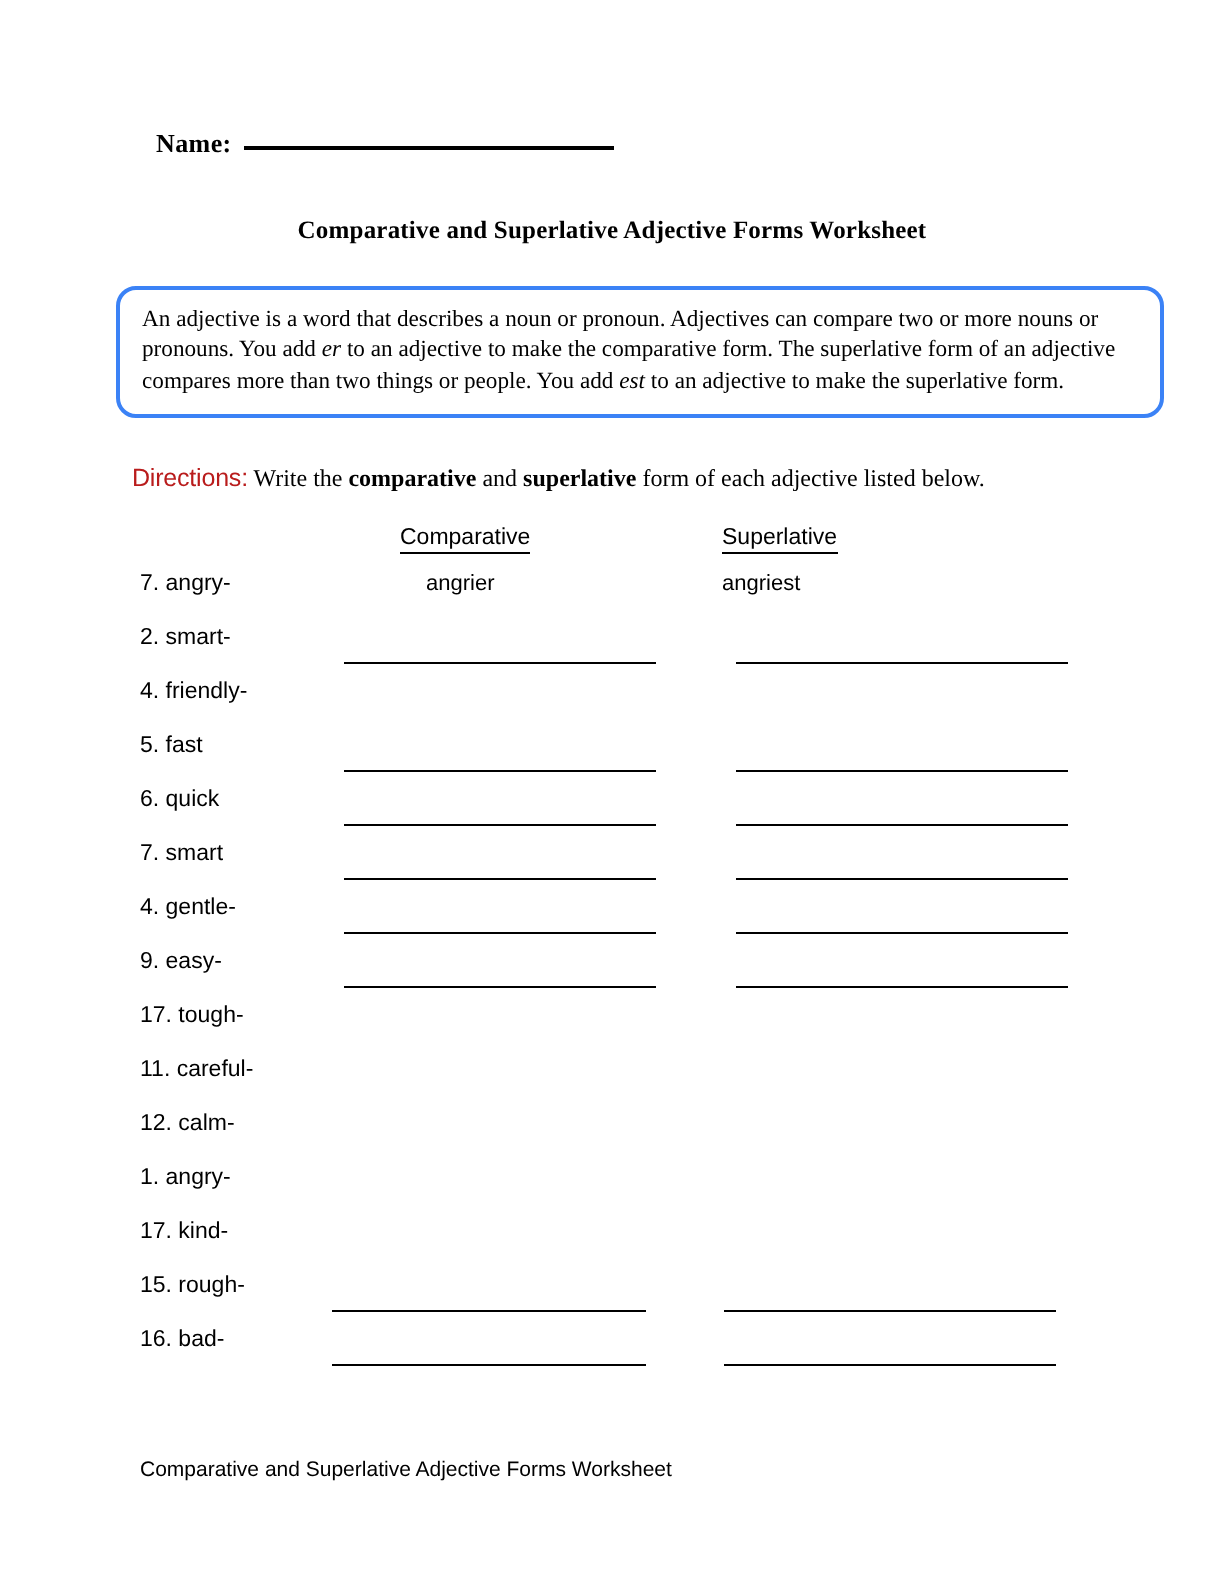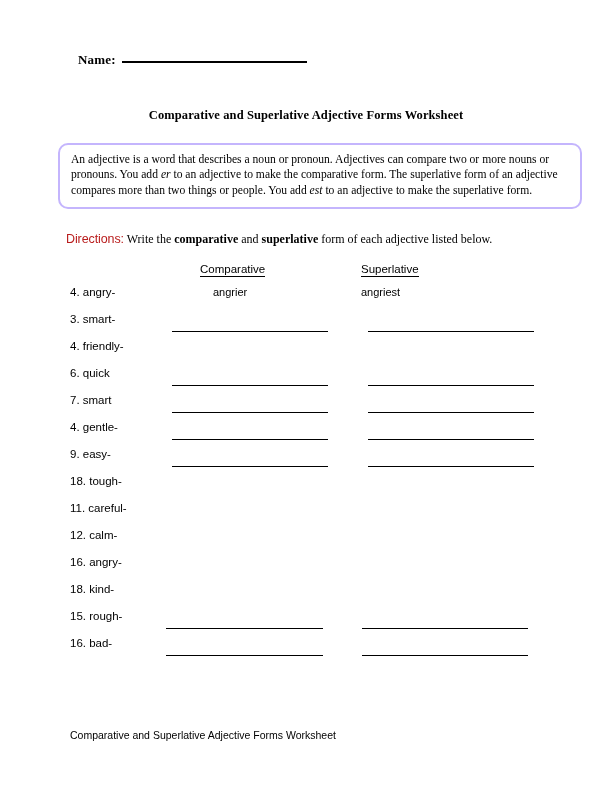--- a/index.html
+++ b/index.html
@@ -13,21 +13,21 @@
     position: relative;
     font-family: "Liberation Sans", sans-serif;
     color: #000000;
     overflow: hidden;
   }
 
   
   #name-date-row {
     position: absolute;
     left: 0;
-    top: 52px;
+    top: 64px;
     width: 548px;
     height: 24px;
   }
   .field-group {
     position: absolute;
     display: flex;
     align-items: baseline;
   }
   #name-field-group { left: 78px; top: 0; }
   #date-field-group { left: 404px; top: 0; }
@@ -61,21 +61,21 @@
     letter-spacing: 0.1px;
   }
 
   
   #intro-box {
     position: absolute;
     left: 58px;
     top: 143px;
     width: 524px;
     box-sizing: border-box;
-    border: 2px solid #c4b5fd;
+    border: 2px solid #3b82f6;
     border-radius: 10px;
     padding: 7px 11px 9px 11px;
     background: #fff;
   }
   #intro-text {
     font-family: "Liberation Serif", serif;
     font-size: 11.6px;
     line-height: 15.3px;
     text-align: left;
   }
@@ -187,66 +187,71 @@
   <span id="directions-label">Directions:</span><span id="directions-text"><span> Write the </span><b>comparative</b><span> and </span><b>superlative</b><span> form of each adjective listed below.</span></span>
 </div>
 
 <div id="column-headers">
   <span id="header-comparative" class="col-header">Comparative</span>
   <span id="header-superlative" class="col-header">Superlative</span>
 </div>
 
 <div id="items-list">
     <div class="item-row">
-      <span class="item-label">4. angry-</span>
+      <span class="item-label">7. angry-</span>
       <span class="answer-text answer-comparative">angrier</span>
       <span class="answer-text answer-superlative">angriest</span>
     </div>
     <div class="item-row">
-      <span class="item-label">3. smart-</span>
+      <span class="item-label">2. smart-</span>
       <span class="answer-rule rule-comparative"></span>
       <span class="answer-rule rule-superlative"></span>
     </div>
     <div class="item-row">
       <span class="item-label">4. friendly-</span>
     </div>
     <div class="item-row">
+      <span class="item-label">5. fast</span>
+      <span class="answer-rule rule-comparative"></span>
+      <span class="answer-rule rule-superlative"></span>
+    </div>
+    <div class="item-row">
       <span class="item-label">6. quick</span>
       <span class="answer-rule rule-comparative"></span>
       <span class="answer-rule rule-superlative"></span>
     </div>
     <div class="item-row">
       <span class="item-label">7. smart</span>
       <span class="answer-rule rule-comparative"></span>
       <span class="answer-rule rule-superlative"></span>
     </div>
     <div class="item-row">
       <span class="item-label">4. gentle-</span>
       <span class="answer-rule rule-comparative"></span>
       <span class="answer-rule rule-superlative"></span>
     </div>
     <div class="item-row">
       <span class="item-label">9. easy-</span>
       <span class="answer-rule rule-comparative"></span>
       <span class="answer-rule rule-superlative"></span>
     </div>
     <div class="item-row">
-      <span class="item-label">18. tough-</span>
+      <span class="item-label">17. tough-</span>
     </div>
     <div class="item-row">
       <span class="item-label">11. careful-</span>
     </div>
     <div class="item-row">
       <span class="item-label">12. calm-</span>
     </div>
     <div class="item-row">
-      <span class="item-label">16. angry-</span>
-    </div>
-    <div class="item-row">
-      <span class="item-label">18. kind-</span>
+      <span class="item-label">1. angry-</span>
+    </div>
+    <div class="item-row">
+      <span class="item-label">17. kind-</span>
     </div>
     <div class="item-row short-rules">
       <span class="item-label">15. rough-</span>
       <span class="answer-rule rule-comparative"></span>
       <span class="answer-rule rule-superlative"></span>
     </div>
     <div class="item-row short-rules">
       <span class="item-label">16. bad-</span>
       <span class="answer-rule rule-comparative"></span>
       <span class="answer-rule rule-superlative"></span>

